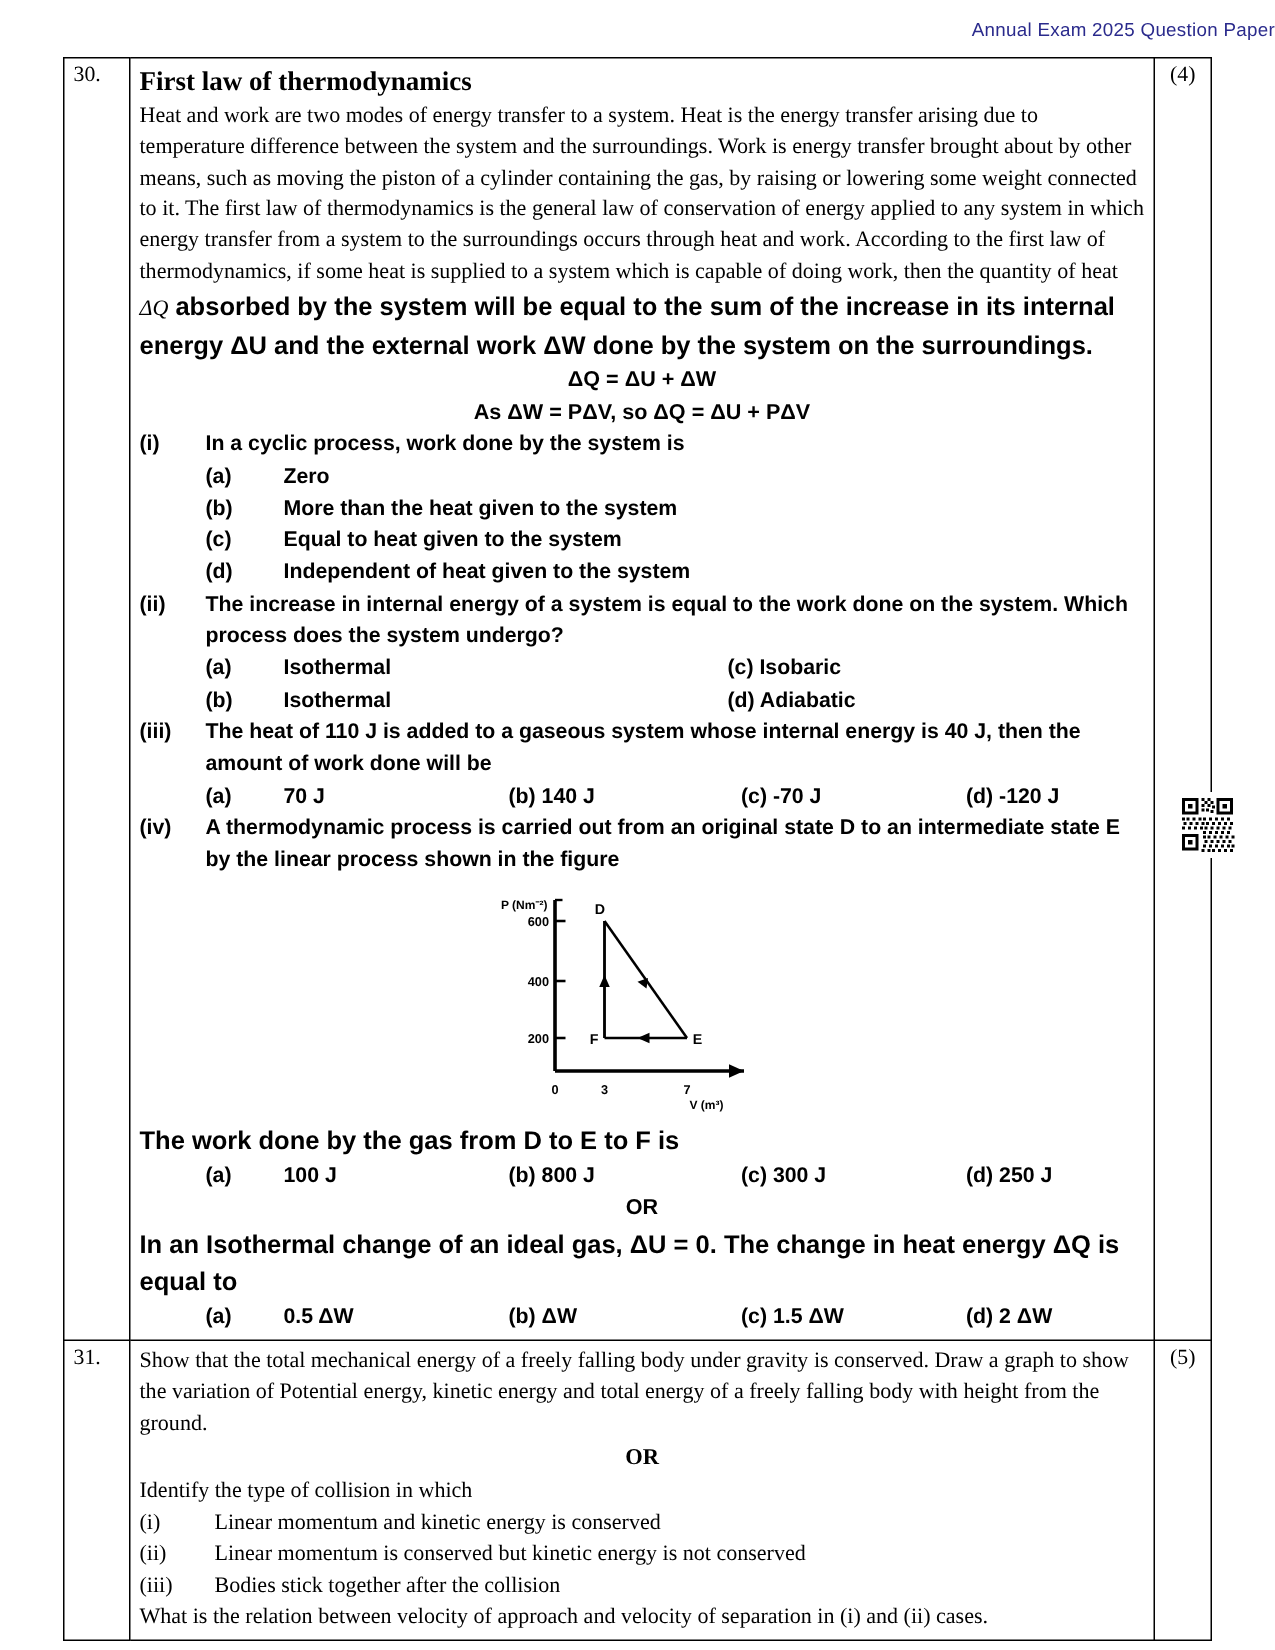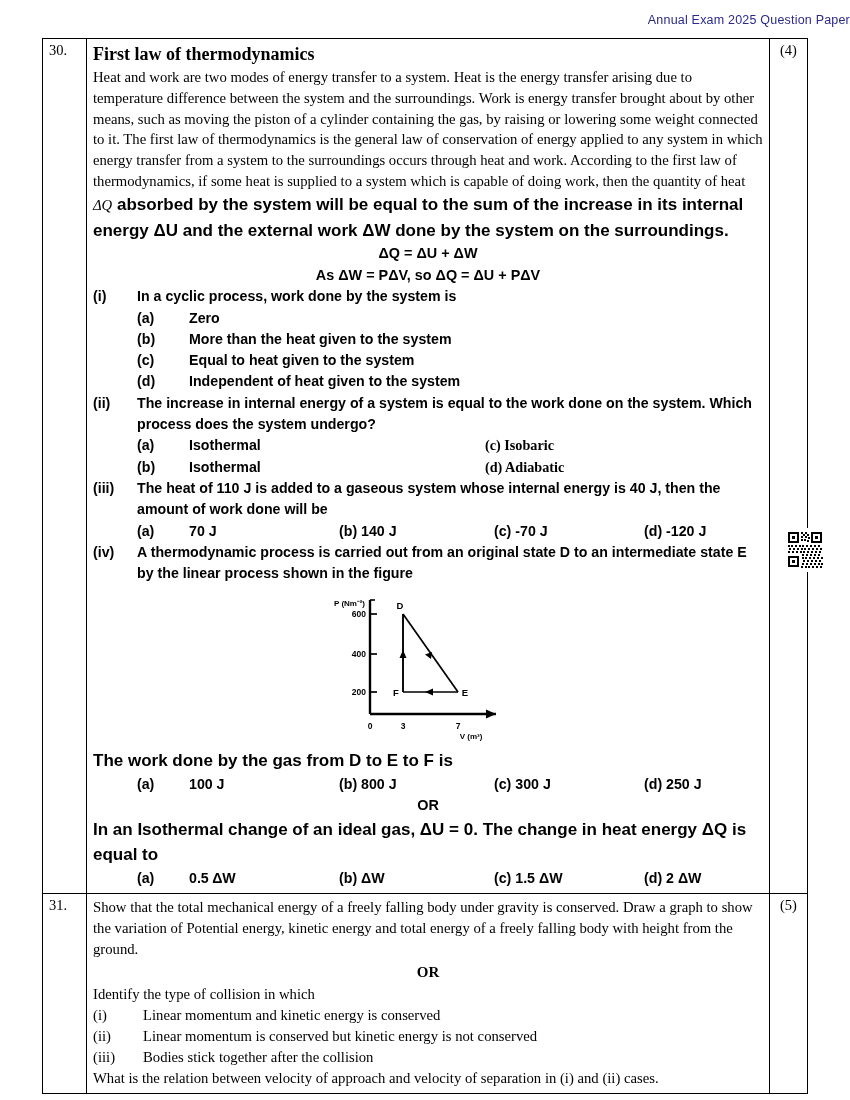--- a/index.html
+++ b/index.html
@@ -129,21 +129,21 @@
   .opt2 {
     display: flex;
     font-family: "Liberation Sans", sans-serif;
     font-weight: bold;
     font-size: 14.2px;
     line-height: 1.5;
     padding-left: 44px;
   }
   .opt2 .c1 { width: 52px; flex: 0 0 52px; }
   .opt2 .c2 { width: 296px; flex: 0 0 296px; }
-  .opt2 .c3 { flex: 1 1 auto; font-family: Liberation Serif, serif; }
+  .opt2 .c3 { flex: 1 1 auto; }
 
   
   .opt4 {
     display: flex;
     font-family: "Liberation Sans", sans-serif;
     font-weight: bold;
     font-size: 14.2px;
     line-height: 1.5;
     padding-left: 44px;
   }

